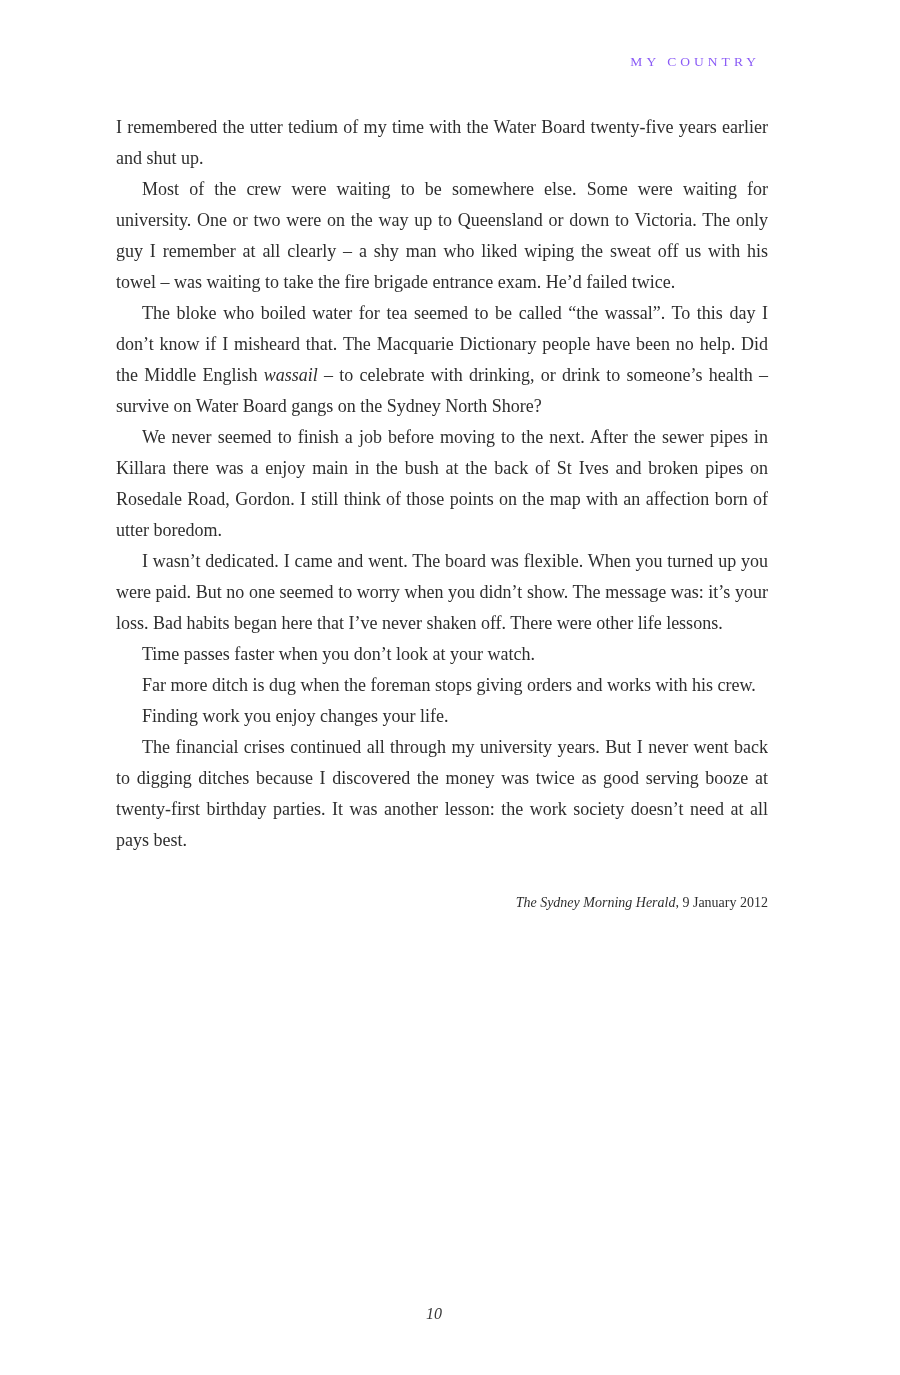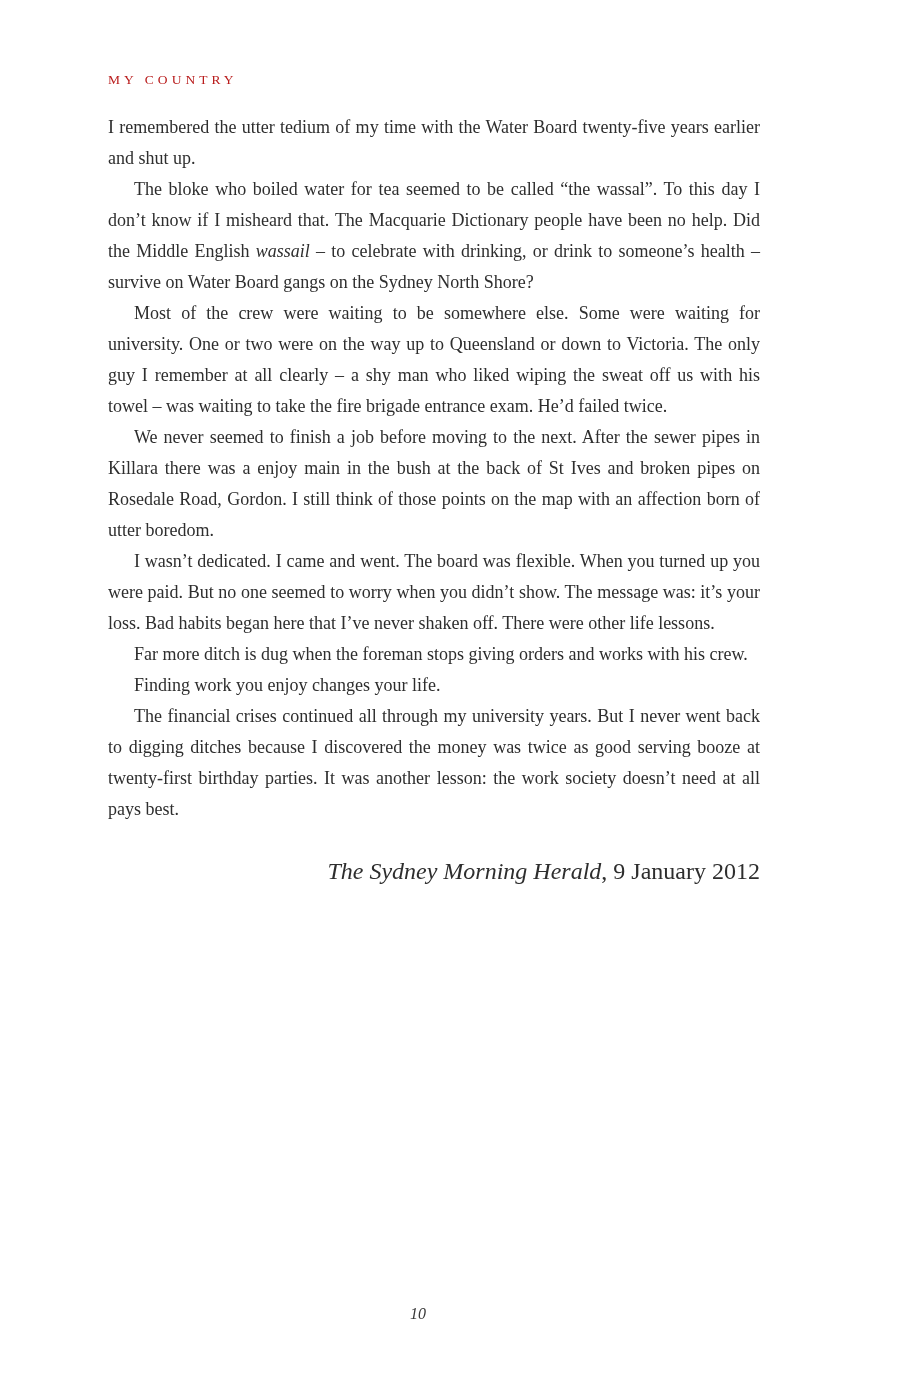--- a/index.html
+++ b/index.html
@@ -12,79 +12,80 @@
     width: 900px;
     height: 1375px;
     background: #ffffff;
     box-sizing: border-box;
     font-family: "Liberation Serif", "DejaVu Serif", serif;
     color: #2e2e2e;
     overflow: hidden;
   }
   .running-header {
     position: absolute;
-    top: 72px;
+    top: 54px;
     left: 108px;
     width: 652px;
-    text-align: left;
+    text-align: right;
     font-size: 13.5px;
     letter-spacing: 0.30em;
-    color: #b91c1c;
+    color: #8b5cf6;
   }
   .body-text {
     position: absolute;
     top: 112px;
-    left: 108px;
+    left: 116px;
     width: 652px;
     font-size: 18px;
     line-height: 31px;
     text-align: justify;
     hyphens: auto;
     -webkit-hyphens: auto;
   }
   .body-text p {
     margin: 0;
   }
   .body-text p.indent {
     text-indent: 26px;
   }
   .ital {
     font-style: italic;
   }
   .attribution {
     margin-top: 31px;
     text-align: right;
-    font-size: 24px;
+    font-size: 14px;
     line-height: 31px;
   }
   .folio {
     position: absolute;
     bottom: 52px;
-    left: 92px;
+    left: 108px;
     width: 652px;
     text-align: center;
     font-style: italic;
     font-size: 16px;
     color: #3a3a3a;
   }
 </style>
 </head>
 <body>
 
 <div class="page">
 
   <div class="running-header">MY COUNTRY</div>
 
   <div class="body-text">
 
     <p><span>I remembered the utter tedium of my time with the Water Board twenty-five years earlier and shut up.</span></p>
+      <p class="indent"><span>Most of the crew were waiting to be somewhere else. Some were waiting for university. One or two were on the way up to Queensland or down to Victoria. The only guy I remember at all clearly – a shy man who liked wiping the sweat off us with his towel – was waiting to take the fire brigade entrance exam. He’d failed twice.</span></p>
       <p class="indent"><span>The bloke who boiled water for tea seemed to be called “the wassal”. To this day I don’t know if I misheard that. The Macquarie Dictionary people have been no help. Did the Middle English </span><span class="ital">wassail</span><span> – to celebrate with drinking, or drink to someone’s health – survive on Water Board gangs on the Sydney North Shore?</span></p>
-      <p class="indent"><span>Most of the crew were waiting to be somewhere else. Some were waiting for university. One or two were on the way up to Queensland or down to Victoria. The only guy I remember at all clearly – a shy man who liked wiping the sweat off us with his towel – was waiting to take the fire brigade entrance exam. He’d failed twice.</span></p>
       <p class="indent"><span>We never seemed to finish a job before moving to the next. After the sewer pipes in Killara there was a enjoy main in the bush at the back of St Ives and broken pipes on Rosedale Road, Gordon. I still think of those points on the map with an affection born of utter boredom.</span></p>
       <p class="indent"><span>I wasn’t dedicated. I came and went. The board was flexible. When you turned up you were paid. But no one seemed to worry when you didn’t show. The message was: it’s your loss. Bad habits began here that I’ve never shaken off. There were other life lessons.</span></p>
+      <p class="indent"><span>Time passes faster when you don’t look at your watch.</span></p>
       <p class="indent"><span>Far more ditch is dug when the foreman stops giving orders and works with his crew.</span></p>
       <p class="indent"><span>Finding work you enjoy changes your life.</span></p>
       <p class="indent"><span>The financial crises continued all through my university years. But I never went back to digging ditches because I discovered the money was twice as good serving booze at twenty-first birthday parties. It was another lesson: the work society doesn’t need at all pays best.</span></p>
       <div class="attribution">
       <span class="ital">The Sydney Morning Herald</span><span>, 9 January 2012</span>
     </div>
   </div>
 
   <div class="folio">10</div>
 

